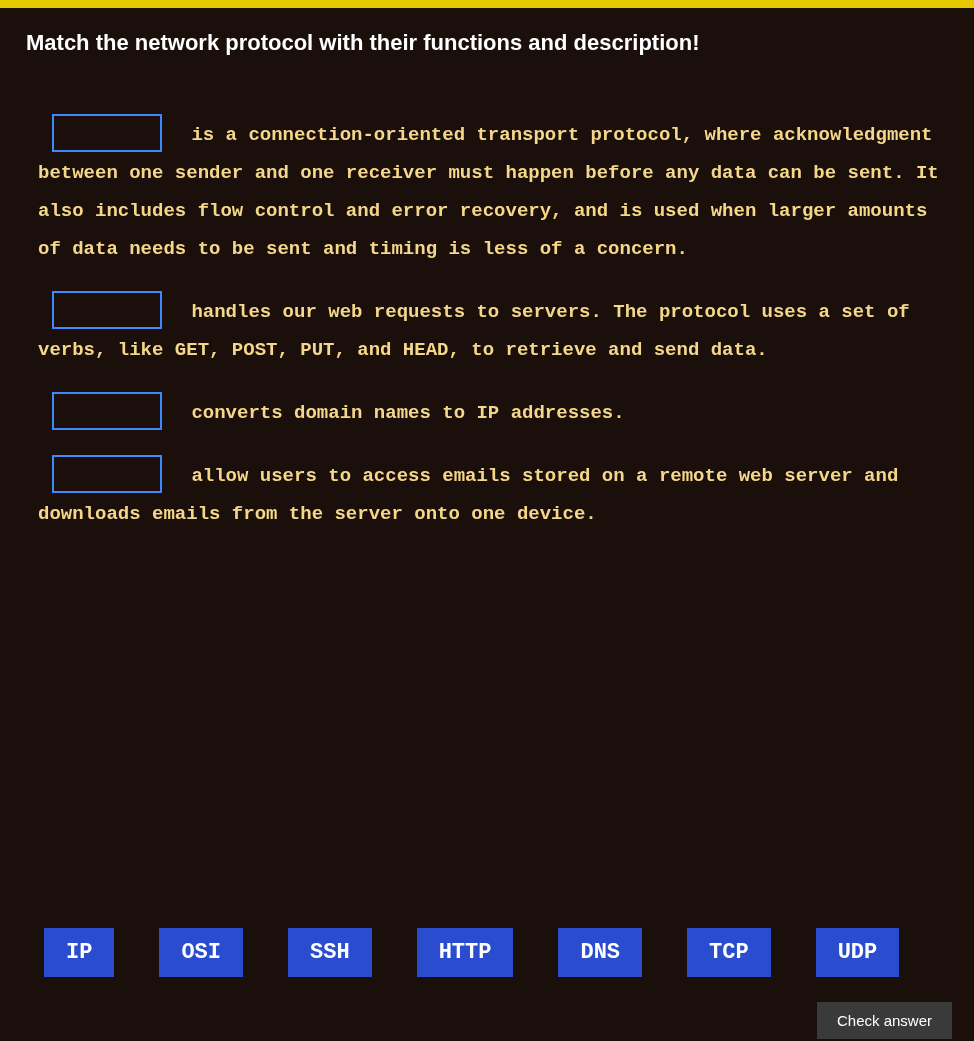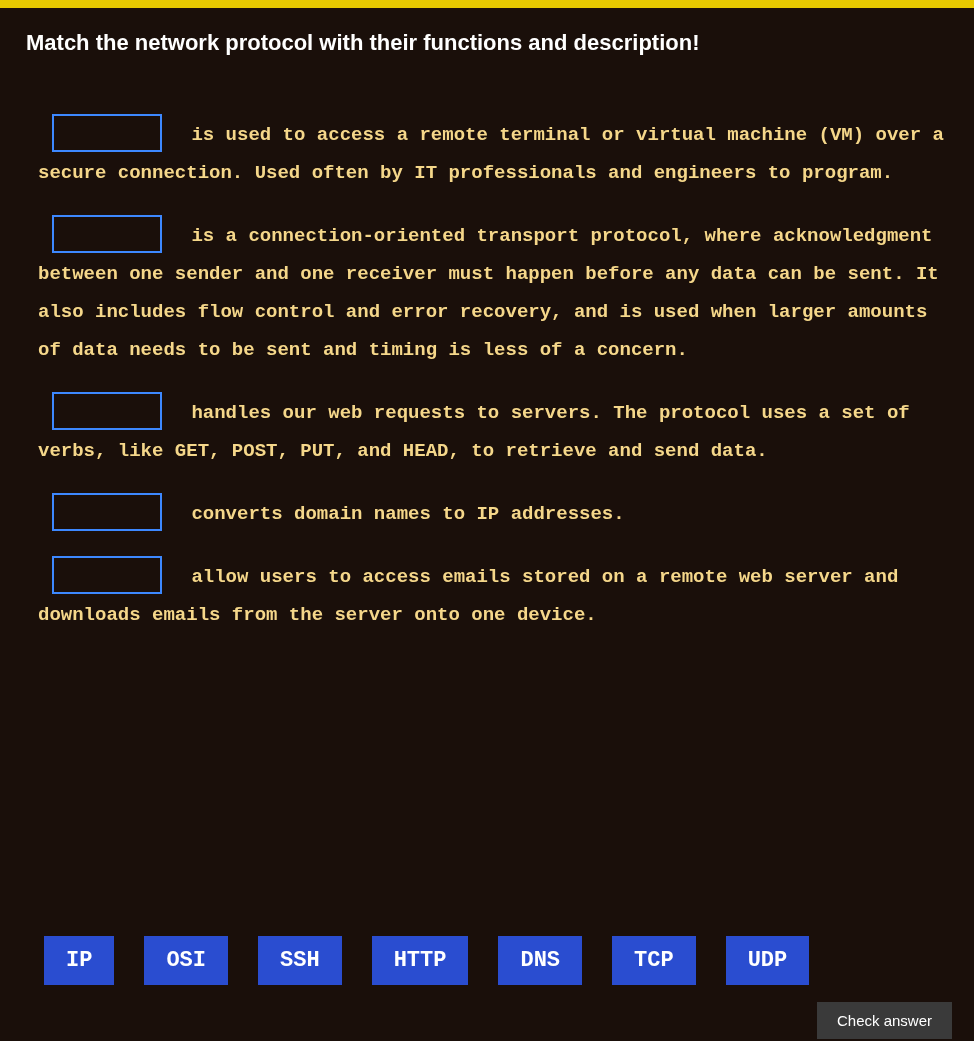--- a/index.html
+++ b/index.html
@@ -51,26 +51,26 @@
       margin-right: 18px;
       margin-left: 14px;
       position: relative;
       top: -2px;
     }
     .question-text {
       display: inline;
     }
     .tiles-row {
       position: absolute;
-      bottom: 56px;
+      bottom: 64px;
       left: 0;
       width: 100%;
       padding: 0 44px;
       display: flex;
-      gap: 30px;
+      gap: 45px;
       align-items: center;
     }
     .tile {
       background: #2a4dd0;
       color: #ffffff;
       font-family: 'Courier New', Courier, monospace;
       font-weight: bold;
       font-size: 22px;
       padding: 12px 22px;
       border: none;
@@ -94,23 +94,20 @@
   </style>
 </head>
 <body>
 
 <div class="top-bar"></div>
 
 <div class="instruction">Match the network protocol with their functions and description!</div>
 
 <div class="questions-area">
 
-  <div class="question-block">
-    <span class="drop-target"></span><span class="question-text"> is used to access a remote terminal or virtual machine (VM) over a secure connection. Used often by IT professionals and engineers to program.</span>
-  </div>
 
   <div class="question-block">
     <span class="drop-target"></span><span class="question-text"> is a connection-oriented transport protocol, where acknowledgment between one sender and one receiver must happen before any data can be sent. It also includes flow control and error recovery, and is used when larger amounts of data needs to be sent and timing is less of a concern.</span>
   </div>
 
 
   <div class="question-block">
     <span class="drop-target"></span><span class="question-text"> handles our web requests to servers. The protocol uses a set of verbs, like GET, POST, PUT, and HEAD, to retrieve and send data.</span>
   </div>
 

